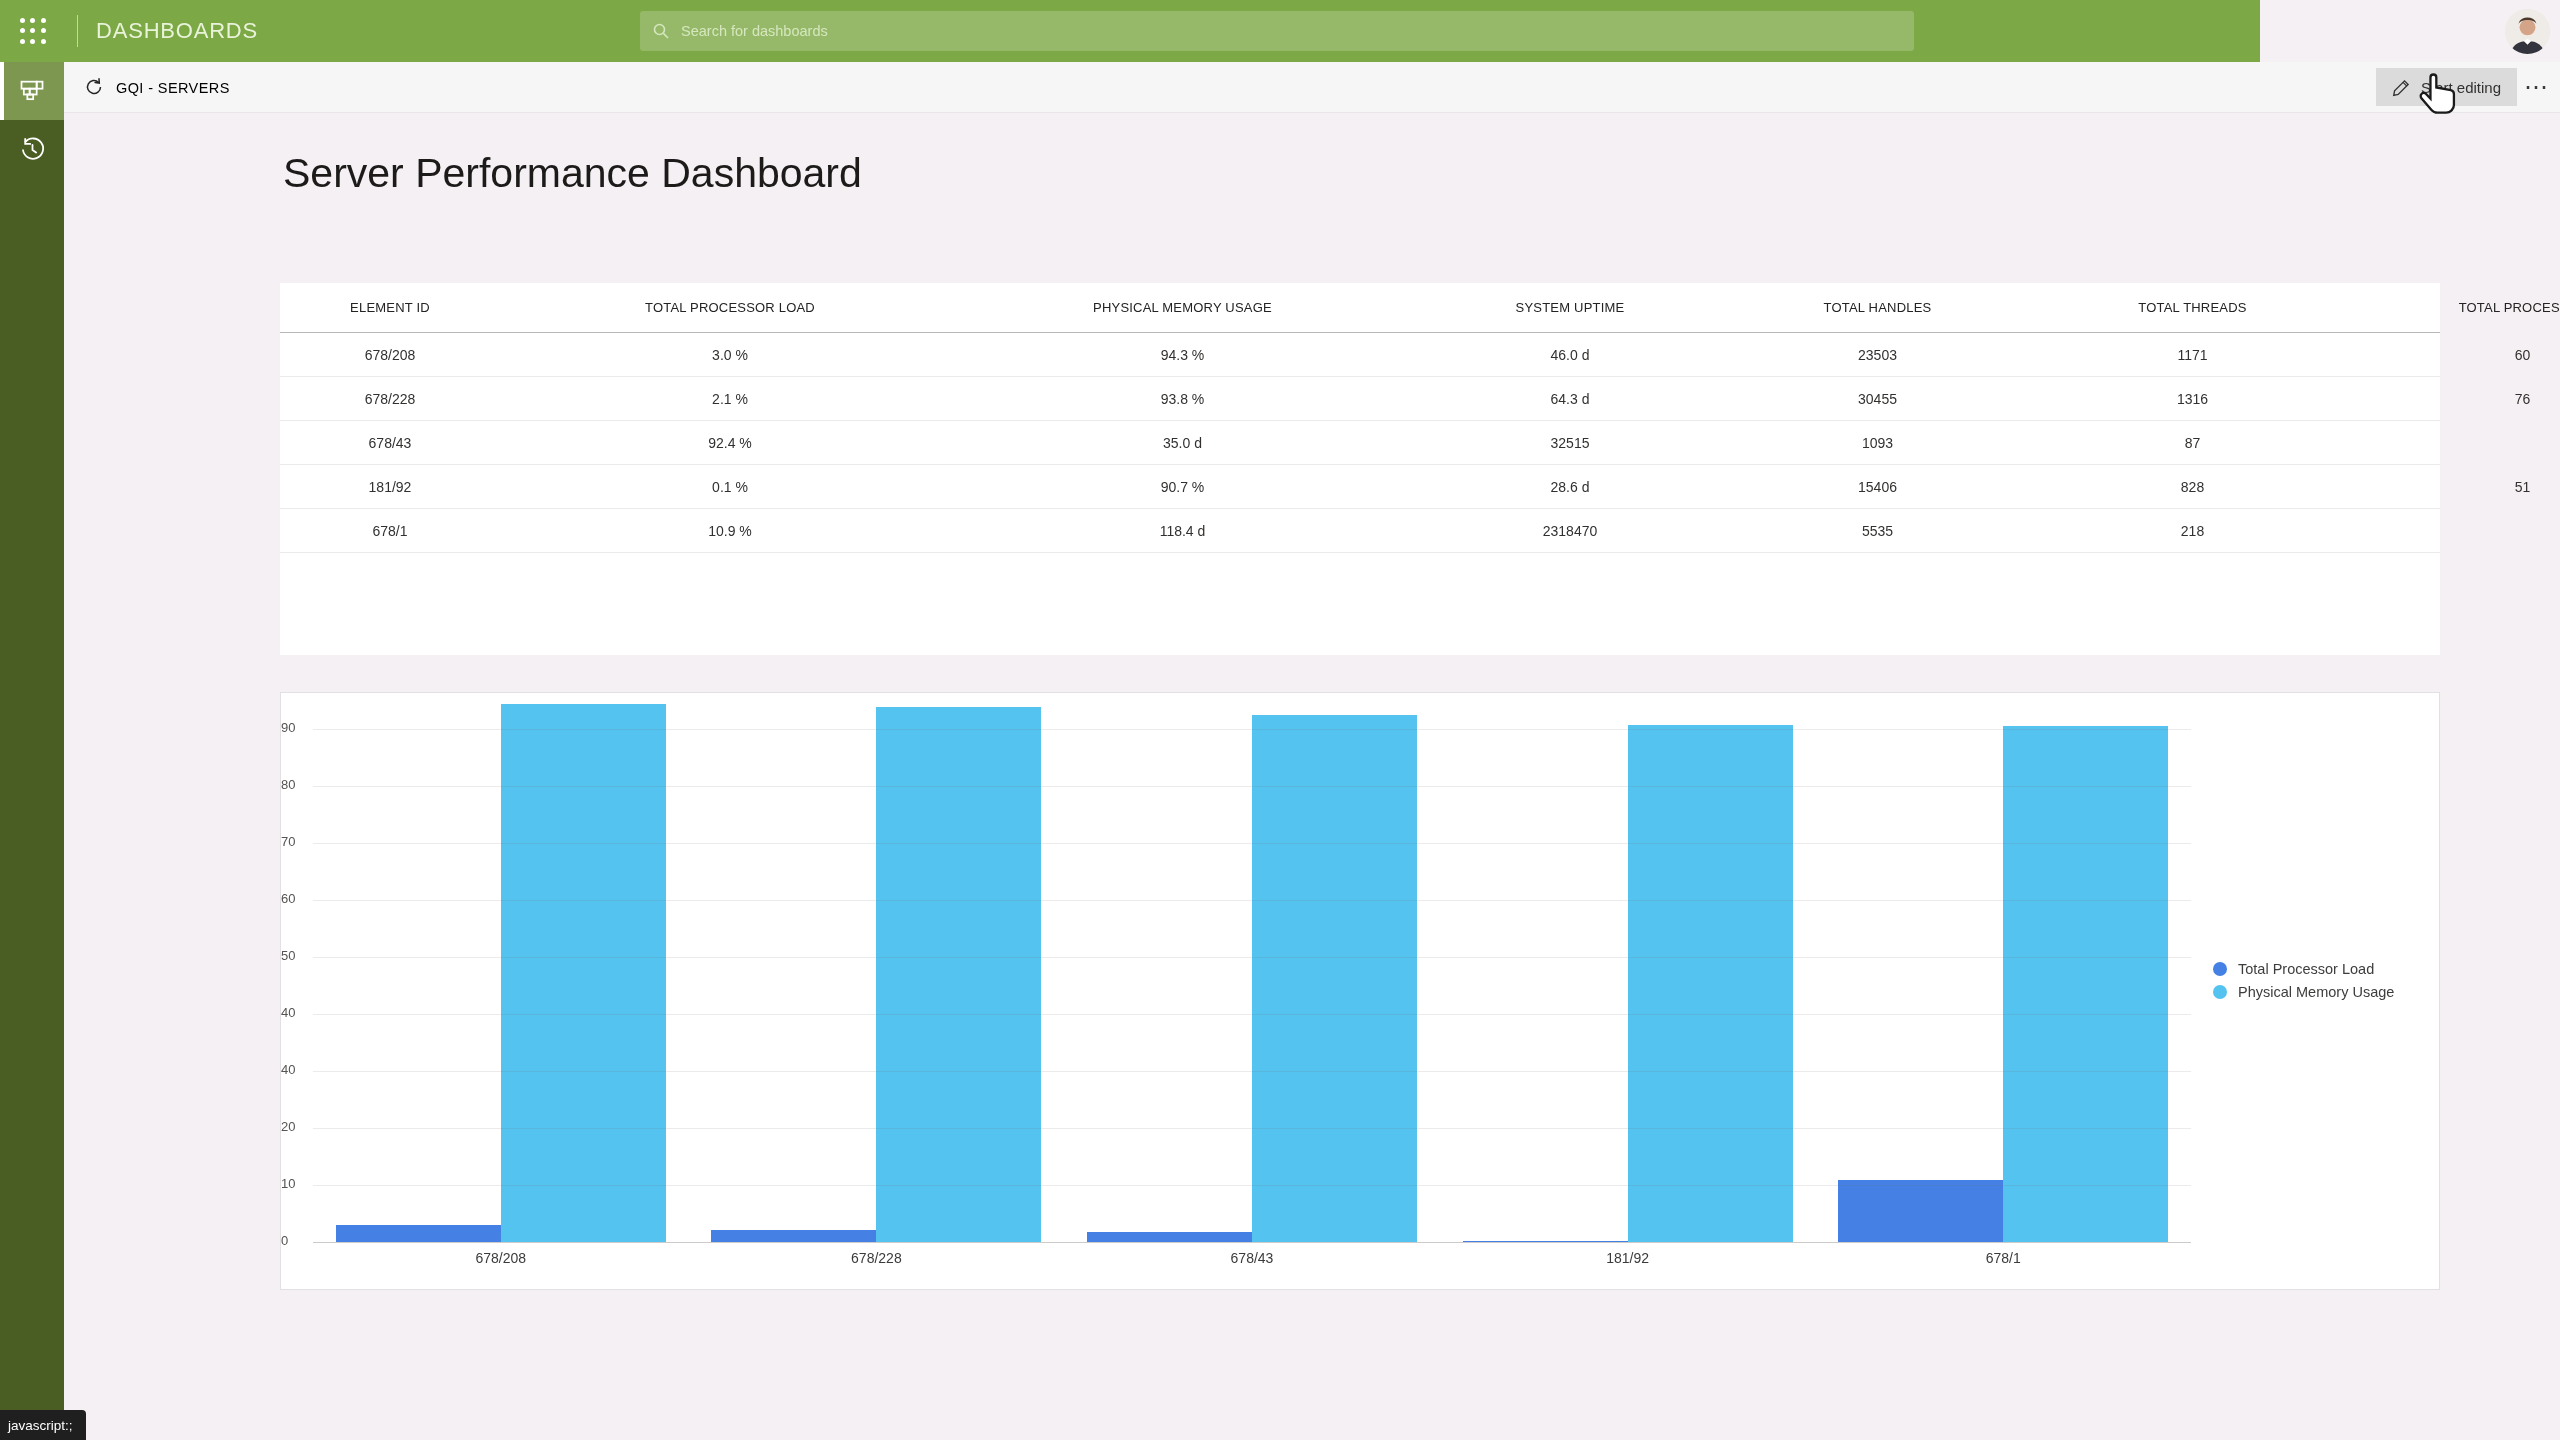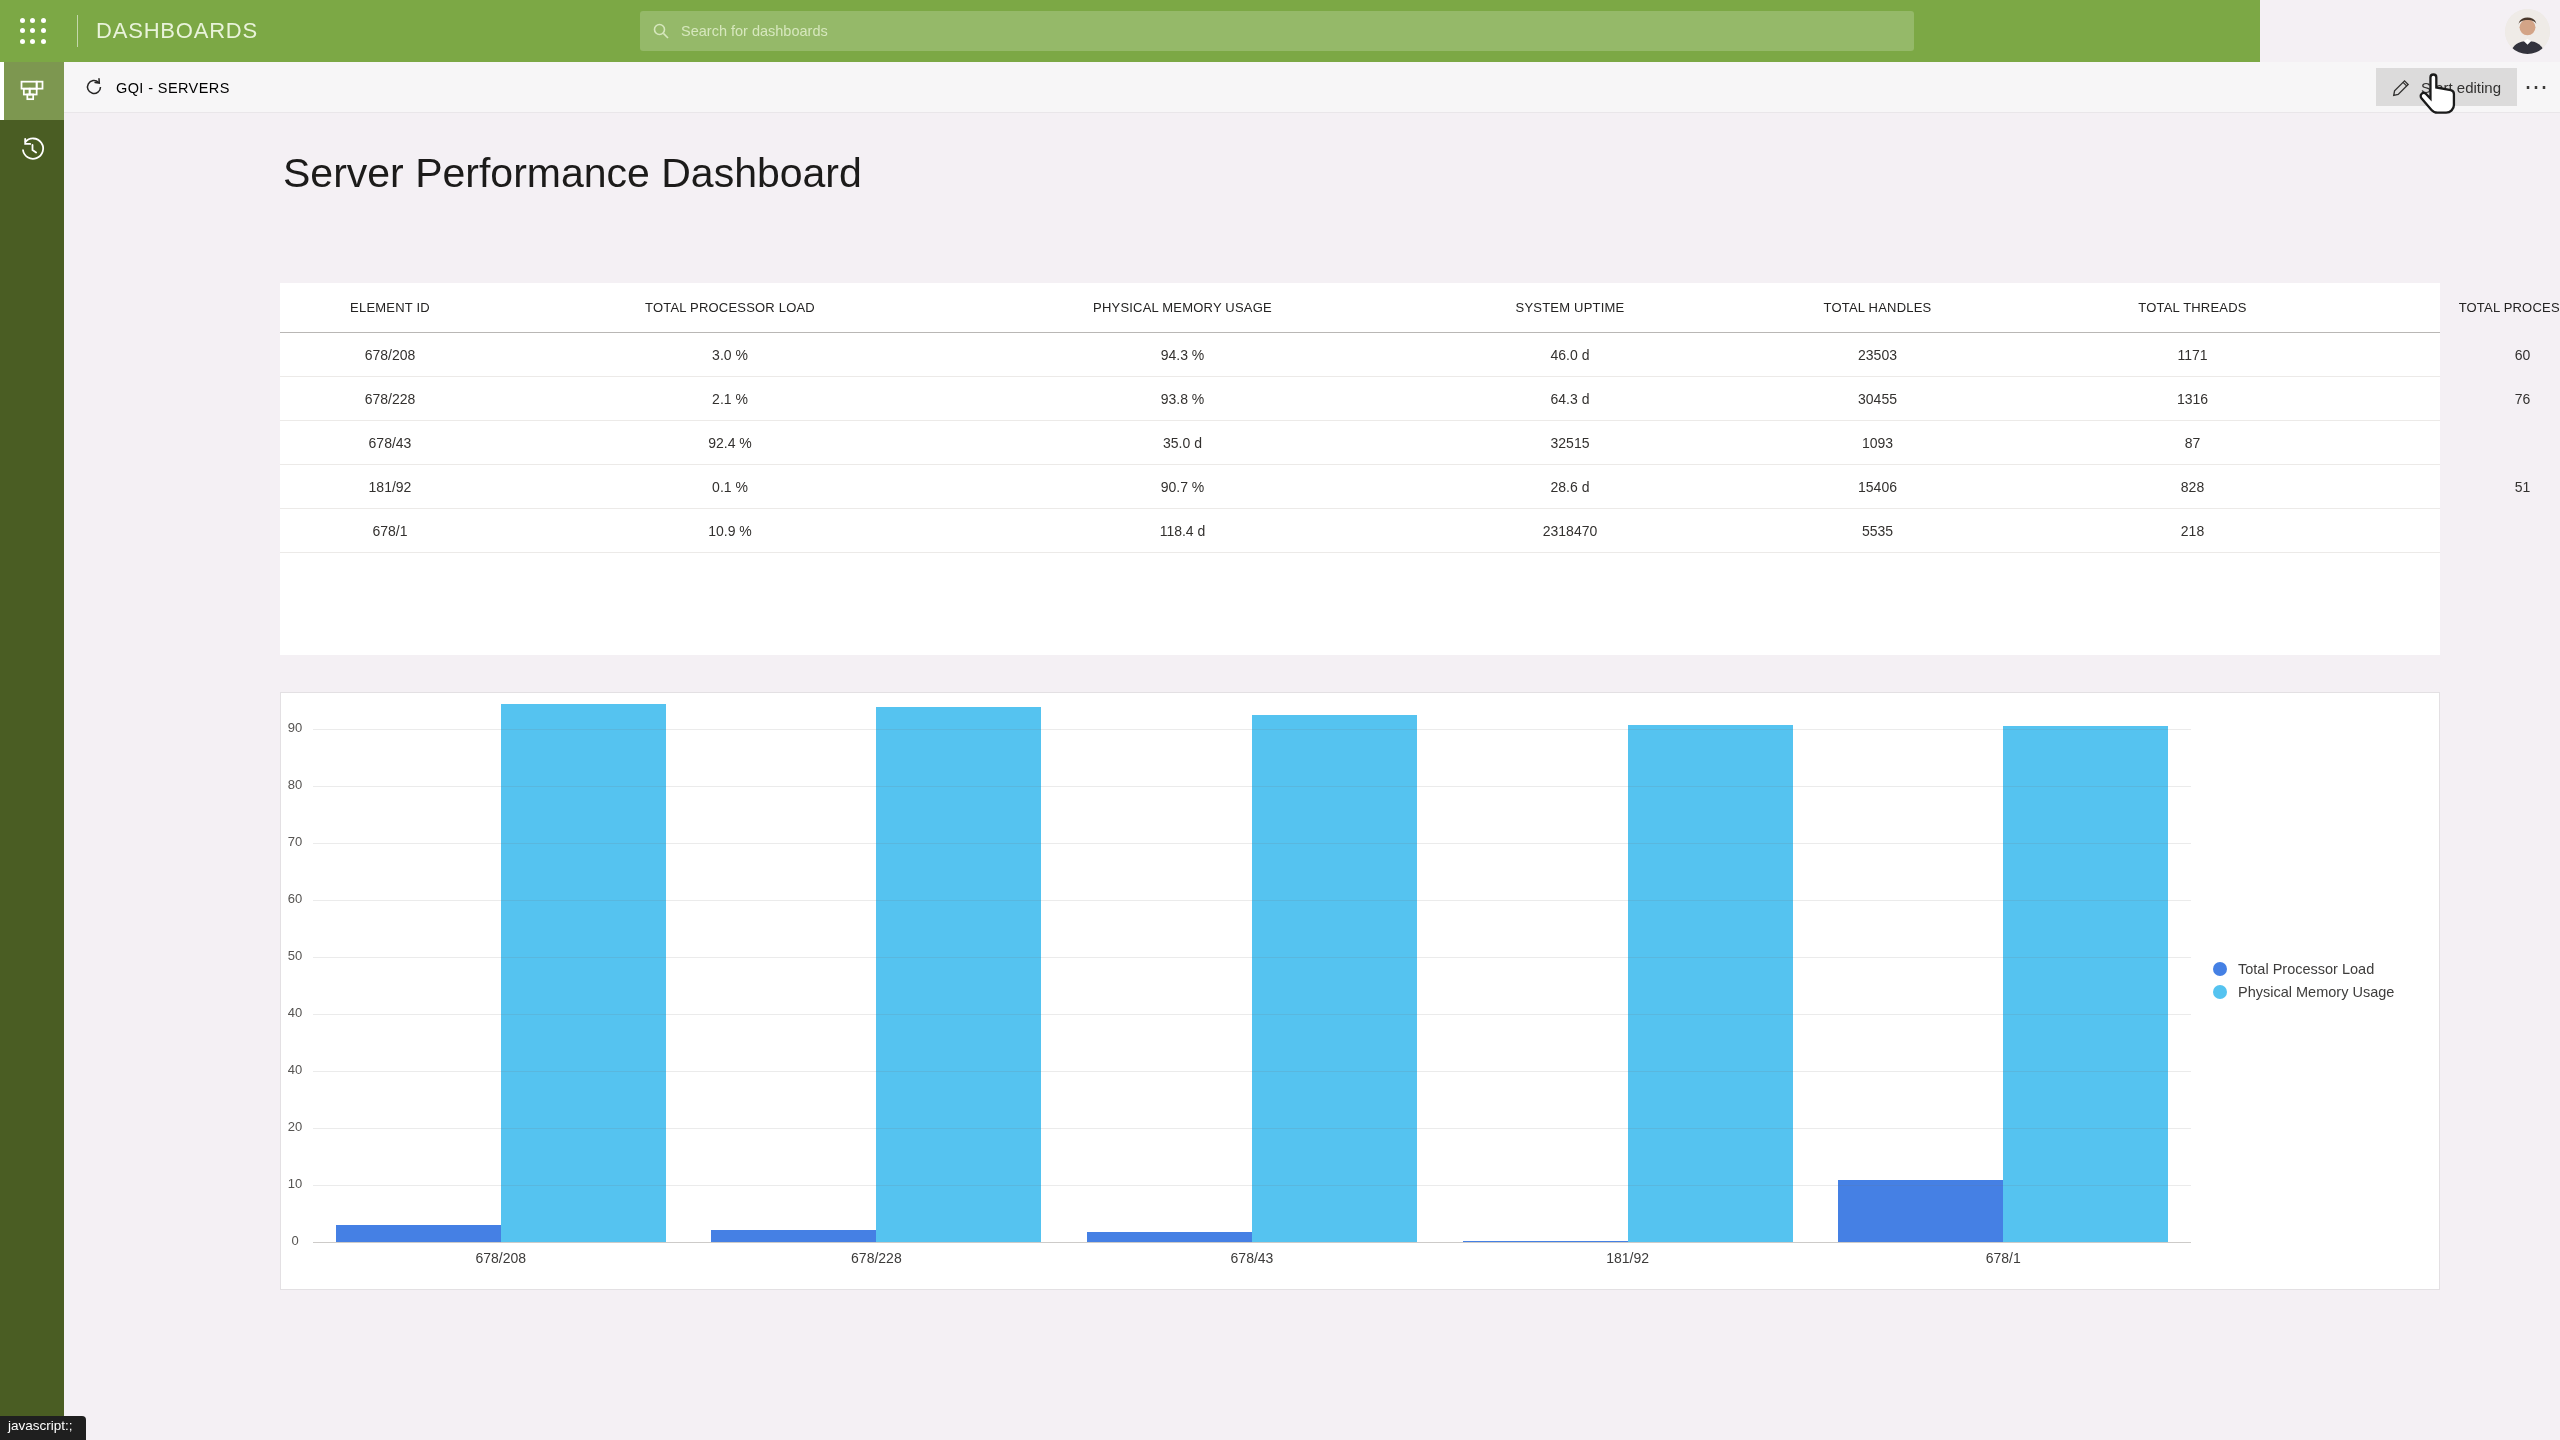--- a/index.html
+++ b/index.html
@@ -37,29 +37,29 @@
   .tgrid{display:grid;grid-template-columns:220px 380px 445px 250px 285px 265px 315px;gap:40px;}
   .table-header{height:50px;border-bottom:1px solid #b9b7b5;box-sizing:border-box;}
   .th{display:flex;align-items:center;justify-content:center;font-size:13px;letter-spacing:0.2px;color:#242322;cursor:pointer;}
   .tr{height:44px;border-bottom:1px solid #eceae8;box-sizing:border-box;cursor:pointer;}
   .td{display:flex;align-items:center;justify-content:center;font-size:14px;color:#33312f;}
   
   .chart-panel{position:absolute;left:280px;top:692px;width:2160px;height:598px;background:#fff;border:1px solid #e3e0e3;box-sizing:border-box;}
   .chart-plot{position:absolute;left:0;top:0;width:100%;height:100%;}
   .gridline{position:absolute;left:32px;width:1878px;height:1px;background:rgba(110,110,110,0.14);z-index:3;}
   .axis-zero{position:absolute;left:32px;width:1878px;height:1px;background:#cdcbc9;z-index:4;}
-  .ytick{position:absolute;left:0;width:28px;text-align:center;font-size:13px;color:#565452;z-index:1;}
+  .ytick{position:absolute;left:0;width:28px;text-align:left;font-size:13px;color:#565452;z-index:1;}
   .xtick{position:absolute;top:557px;text-align:center;font-size:14px;color:#3c3b3a;z-index:1;}
   .bar{position:absolute;z-index:2;}
   .chart-legend{position:absolute;left:1932px;top:268px;display:flex;flex-direction:column;gap:7px;z-index:5;}
   .legend-row{display:flex;align-items:center;gap:11px;cursor:pointer;}
   .legend-dot{width:14px;height:14px;border-radius:50%;flex:0 0 auto;}
   .legend-label{font-size:14.5px;color:#3e3d3c;white-space:nowrap;}
   
-  .status-bar{position:absolute;left:0;bottom:0;background:#1f1f1f;color:#fff;font-size:13.5px;padding:2px 13px 7px 8px;border-top-right-radius:4px;z-index:9;}
+  .status-bar{position:absolute;left:0;bottom:0;background:#1f1f1f;color:#fff;font-size:13.5px;padding:8px 13px 7px 8px;border-top-right-radius:4px;z-index:9;}
   
   .cursor{position:absolute;left:2418px;top:72px;z-index:10;pointer-events:none;}
 </style>
 </head>
 <body>
 
 <div class="screen">
 
   <div class="app-header">
     <div class="waffle">

